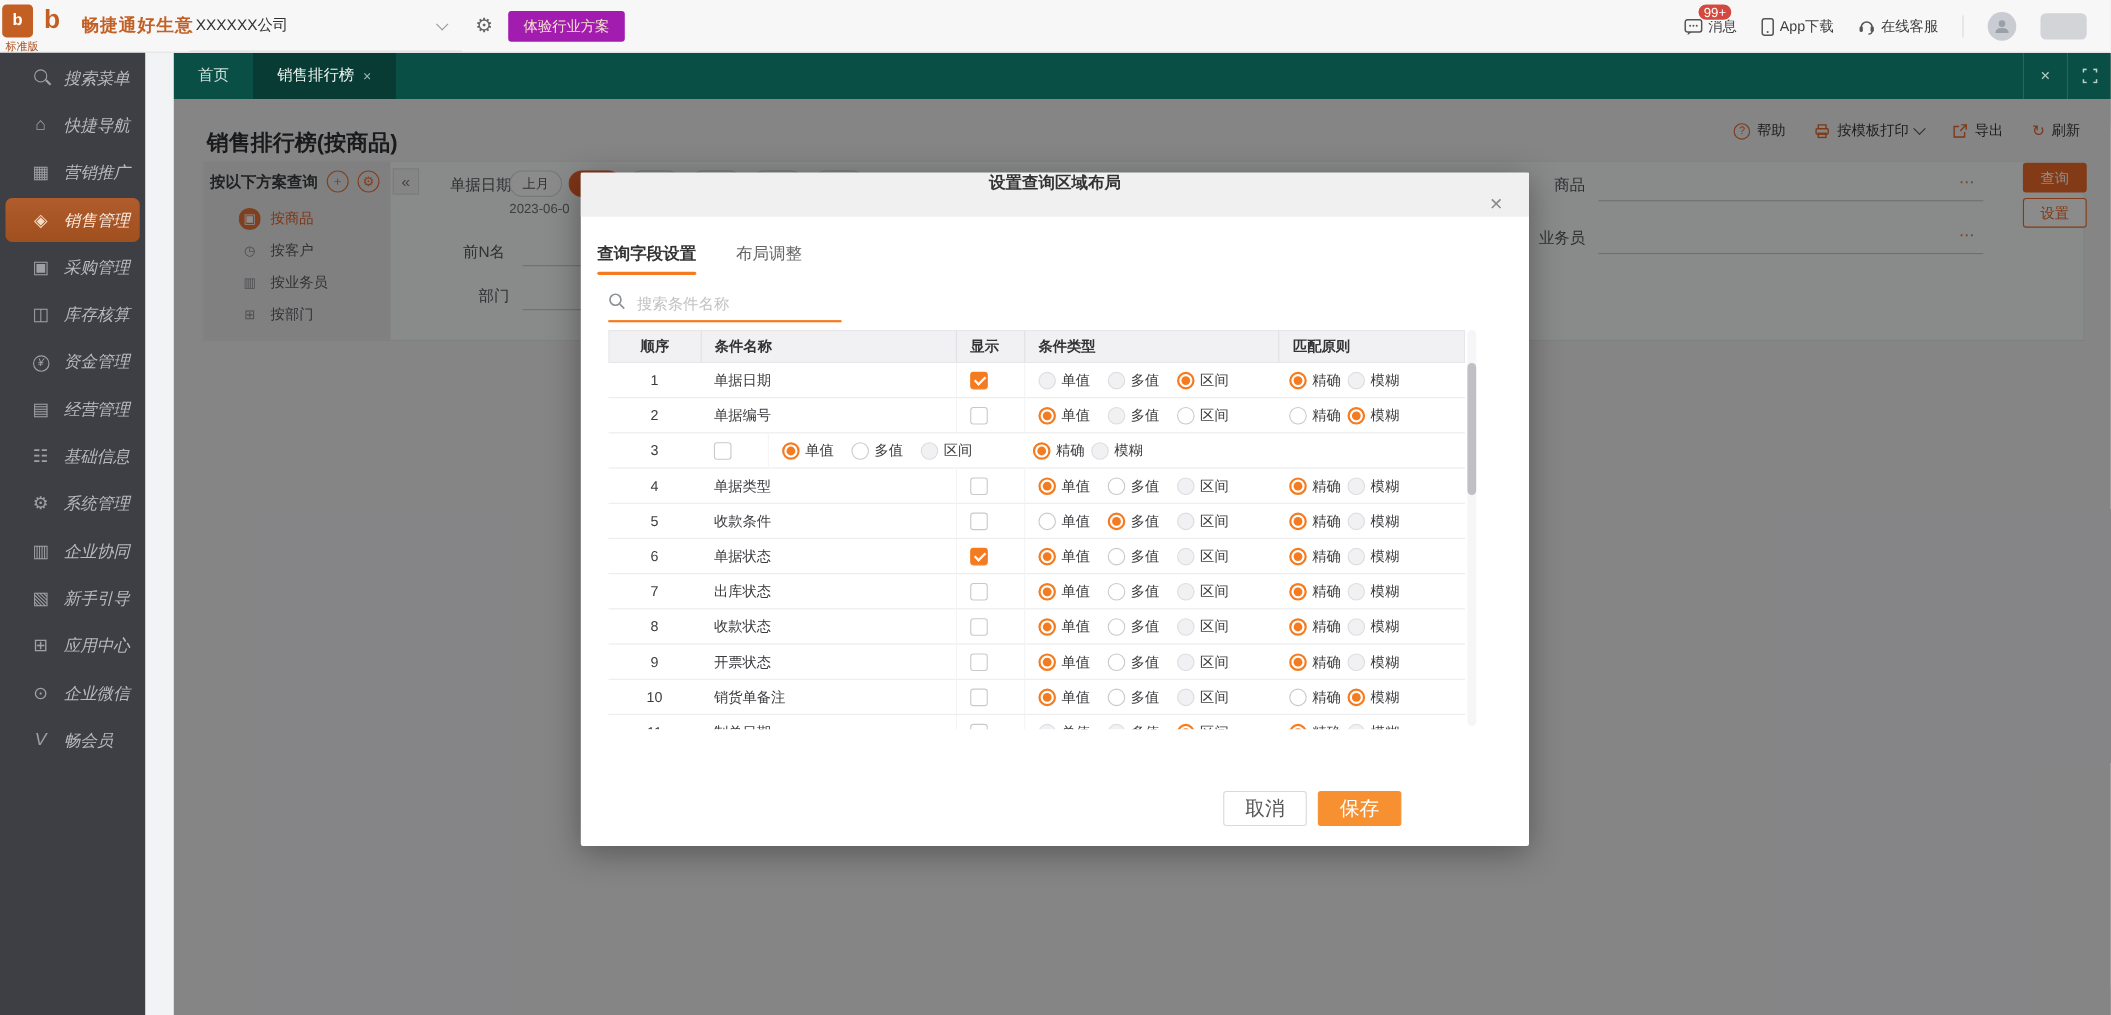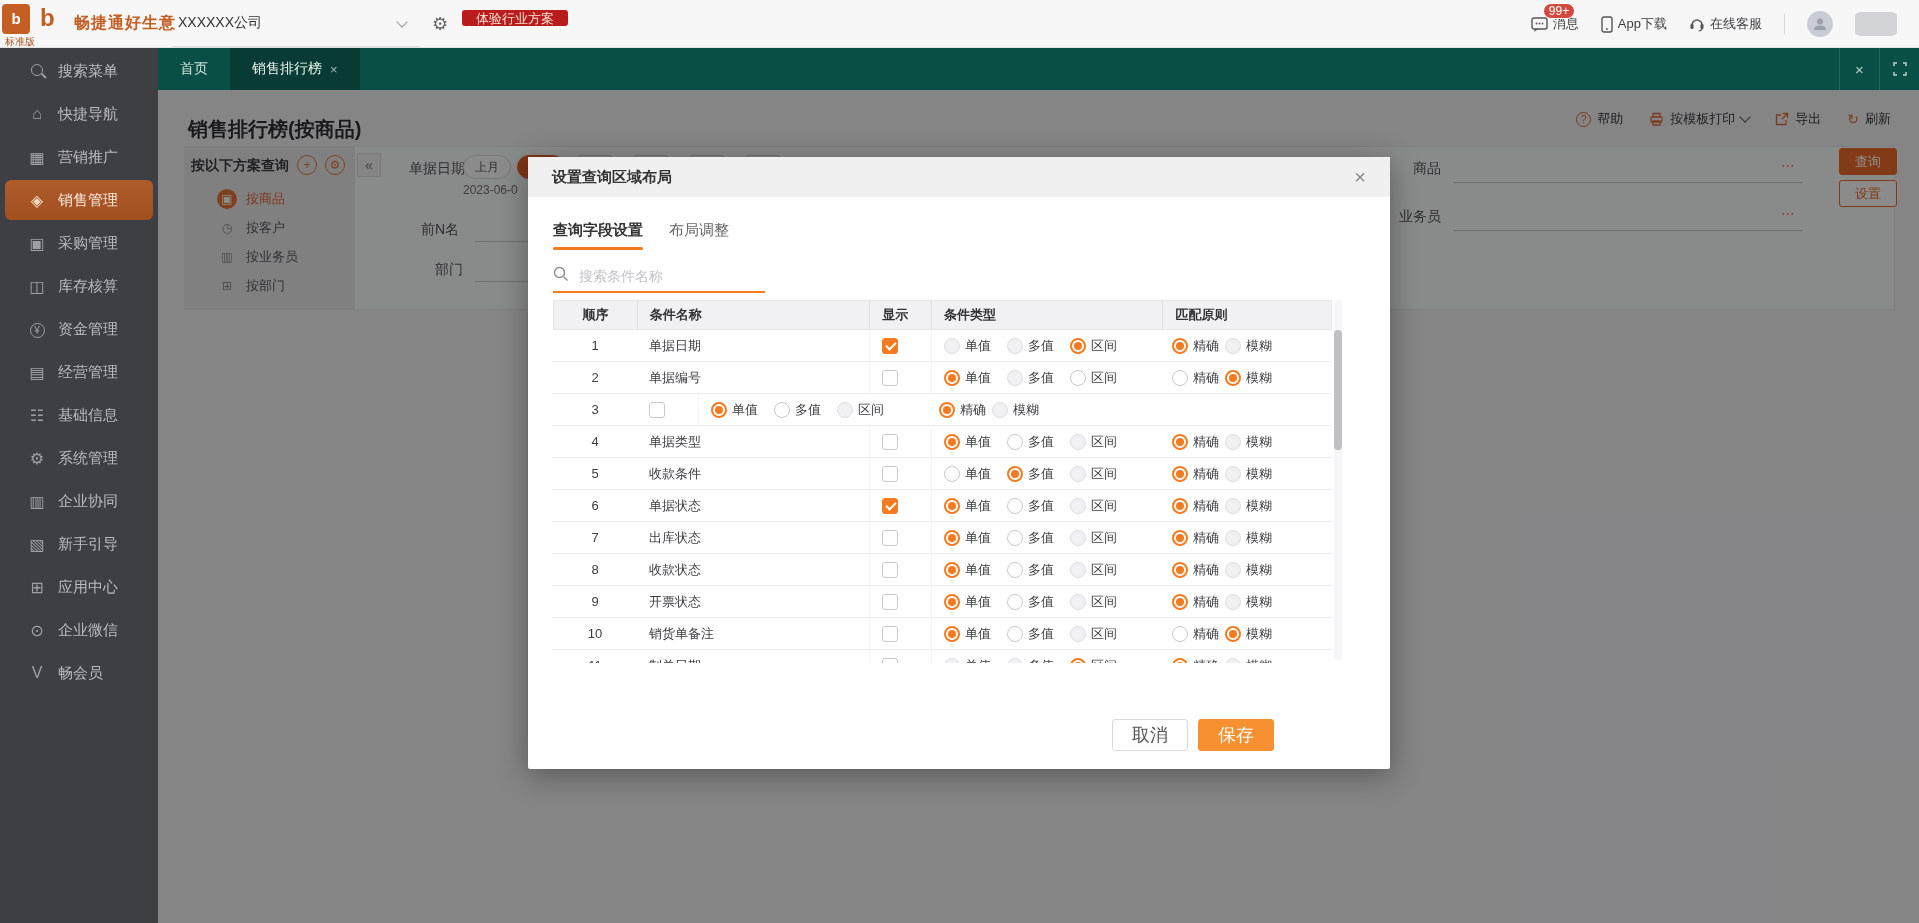--- a/index.html
+++ b/index.html
@@ -15,42 +15,42 @@
   .logo-bunny{position:absolute;left:40px;top:4px;font-size:24px;font-weight:bold;color:#c45f24;}
   .logo-brand{position:absolute;left:74px;top:13px;font-size:16px;font-weight:bold;color:#c45f24;letter-spacing:1px;}
   .logo-edition{position:absolute;left:5px;top:35px;font-size:10px;color:#a94e1c;}
   .company-select{position:absolute;left:172px;top:0;width:248px;height:47px;border-bottom:1px solid #ddd;
                   display:flex;align-items:center;cursor:pointer;}
   .company-select .txt{font-size:14px;color:#333;margin-left:6px;}
   .chev{display:inline-block;width:8px;height:8px;border-right:1.5px solid #999;border-bottom:1.5px solid #999;
         transform:rotate(45deg);margin-top:-4px;}
   .company-select .chev{position:absolute;right:14px;top:22px;}
   .topbar-gear{position:absolute;left:432px;top:13px;font-size:18px;color:#666;cursor:pointer;}
-  .trial-btn{position:absolute;left:462px;top:10px;height:16px;padding:0 14px;background:#b91c1c;border:none;
+  .trial-btn{position:absolute;left:462px;top:10px;height:28px;padding:0 14px;background:#a21caf;border:none;
              border-radius:3px;color:#f6e3d3;font-size:13px;cursor:pointer;}
   .tb-right{position:absolute;right:22px;top:0;height:48px;display:flex;align-items:center;gap:22px;}
   .tb-item{display:flex;align-items:center;gap:5px;font-size:13px;color:#3d3d3f;cursor:pointer;position:relative;}
   .tb-item svg{display:block;}
   .badge{position:absolute;top:-12px;left:12px;background:#d2493f;color:#fff;font-size:12px;line-height:14px;
          padding:0 5px;border-radius:8px;border:1px solid #fff;}
   .tb-divider{width:1px;height:20px;background:#d9d9db;}
   .avatar{width:26px;height:26px;border-radius:50%;background:#c9ccd2;display:flex;align-items:center;justify-content:center;}
   .name-blob{width:42px;height:24px;border-radius:5px;background:#d2d4d8;}
 
   
   .tabbar{position:absolute;top:48px;left:158px;right:0;height:42px;background:#0a4f45;z-index:5;display:flex;}
   .tab{height:42px;display:flex;align-items:center;padding:0 22px;font-size:14px;color:#cfe0db;cursor:pointer;gap:8px;}
   .tab.active{background:#083b33;color:#eef5f2;}
   .tab .close-x{font-size:13px;color:#9dbcb4;}
   .tabbar-right{margin-left:auto;display:flex;}
   .tabbar-btn{width:40px;height:42px;display:flex;align-items:center;justify-content:center;color:#b9d2ca;
               border-left:1px solid rgba(255,255,255,0.12);cursor:pointer;font-size:15px;}
 
   
-  .sidebar{position:absolute;top:48px;left:0;width:158px;bottom:0;background:#3e3f45;z-index:6;}
+  .sidebar{position:absolute;top:48px;left:0;width:132px;bottom:0;background:#3e3f45;z-index:6;font-style:italic;}
   .side-item{position:relative;height:40px;margin:3px 5px;display:flex;align-items:center;gap:12px;
              padding-left:23px;color:#b9babf;font-size:15px;border-radius:6px;cursor:pointer;}
   .side-item .s-icon{width:18px;font-size:16px;text-align:center;color:#9fa0a6;}
   .side-item.active{background:linear-gradient(180deg,#b05c2c,#a04f1f);color:#f7e9dd;}
   .side-item.active .s-icon{color:#f3ddc9;}
   .side-bottom{position:absolute;bottom:6px;left:0;width:158px;height:30px;display:flex;align-items:center;
                justify-content:space-between;padding:0 28px;color:#caccd2;}
   .i-mag{position:relative;width:12px;height:12px;border:1.6px solid currentColor;border-radius:50%;display:inline-block;}
   .i-mag::after{content:"";position:absolute;width:6px;height:1.6px;background:currentColor;
                 transform:rotate(45deg);right:-5px;bottom:-2px;}
@@ -91,24 +91,24 @@
   .q-btn.primary{background:#ef6a28;border:1px solid #ef6a28;color:#fff;}
   .q-btn.ghosted{background:#fdfdfd;border:1px solid #ef6a28;color:#ef6a28;}
   .date-val{position:absolute;font-size:12px;color:#737373;}
 
   
   .mask{position:absolute;top:90px;left:158px;right:0;bottom:0;background:rgba(0,0,0,0.45);z-index:10;}
 
   
   .modal{position:absolute;left:528px;top:157px;width:862px;height:612px;background:#fff;z-index:20;
          border-radius:2px;box-shadow:0 6px 30px rgba(0,0,0,0.35);}
-  .modal-head{height:40px;background:#f0f0f0;display:flex;align-items:center;padding:0 24px;}
+  .modal-head{height:40px;background:#f0f0f0;display:flex;align-items:center;padding:0 24px;flex-direction:column;}
   .modal-title{font-size:15px;font-weight:bold;color:#333;}
   .modal-close{margin-left:auto;font-size:20px;color:#8a8a8a;cursor:pointer;line-height:1;}
-  .modal-tabs{position:absolute;left:25px;top:64px;display:flex;gap:26px;}
+  .modal-tabs{position:absolute;left:15px;top:64px;display:flex;gap:36px;}
   .mtab{font-size:15px;color:#666;padding-bottom:10px;cursor:pointer;position:relative;}
   .mtab.active{color:#333;font-weight:bold;}
   .mtab.active::after{content:"";position:absolute;left:0;right:0;bottom:0;height:3px;background:#f57b20;border-radius:2px;}
   .msearch{position:absolute;left:25px;top:104px;width:212px;height:32px;border-bottom:2px solid #f57b20;
            display:flex;align-items:center;gap:8px;color:#9aa0a6;}
   .msearch input{border:none;outline:none;font-size:14px;color:#444;width:170px;background:transparent;
                  font-family:inherit;}
   .msearch input::placeholder{color:#c2c2c6;}
 
   .mtable{position:absolute;left:25px;top:143px;width:779px;height:363px;overflow:hidden;}

